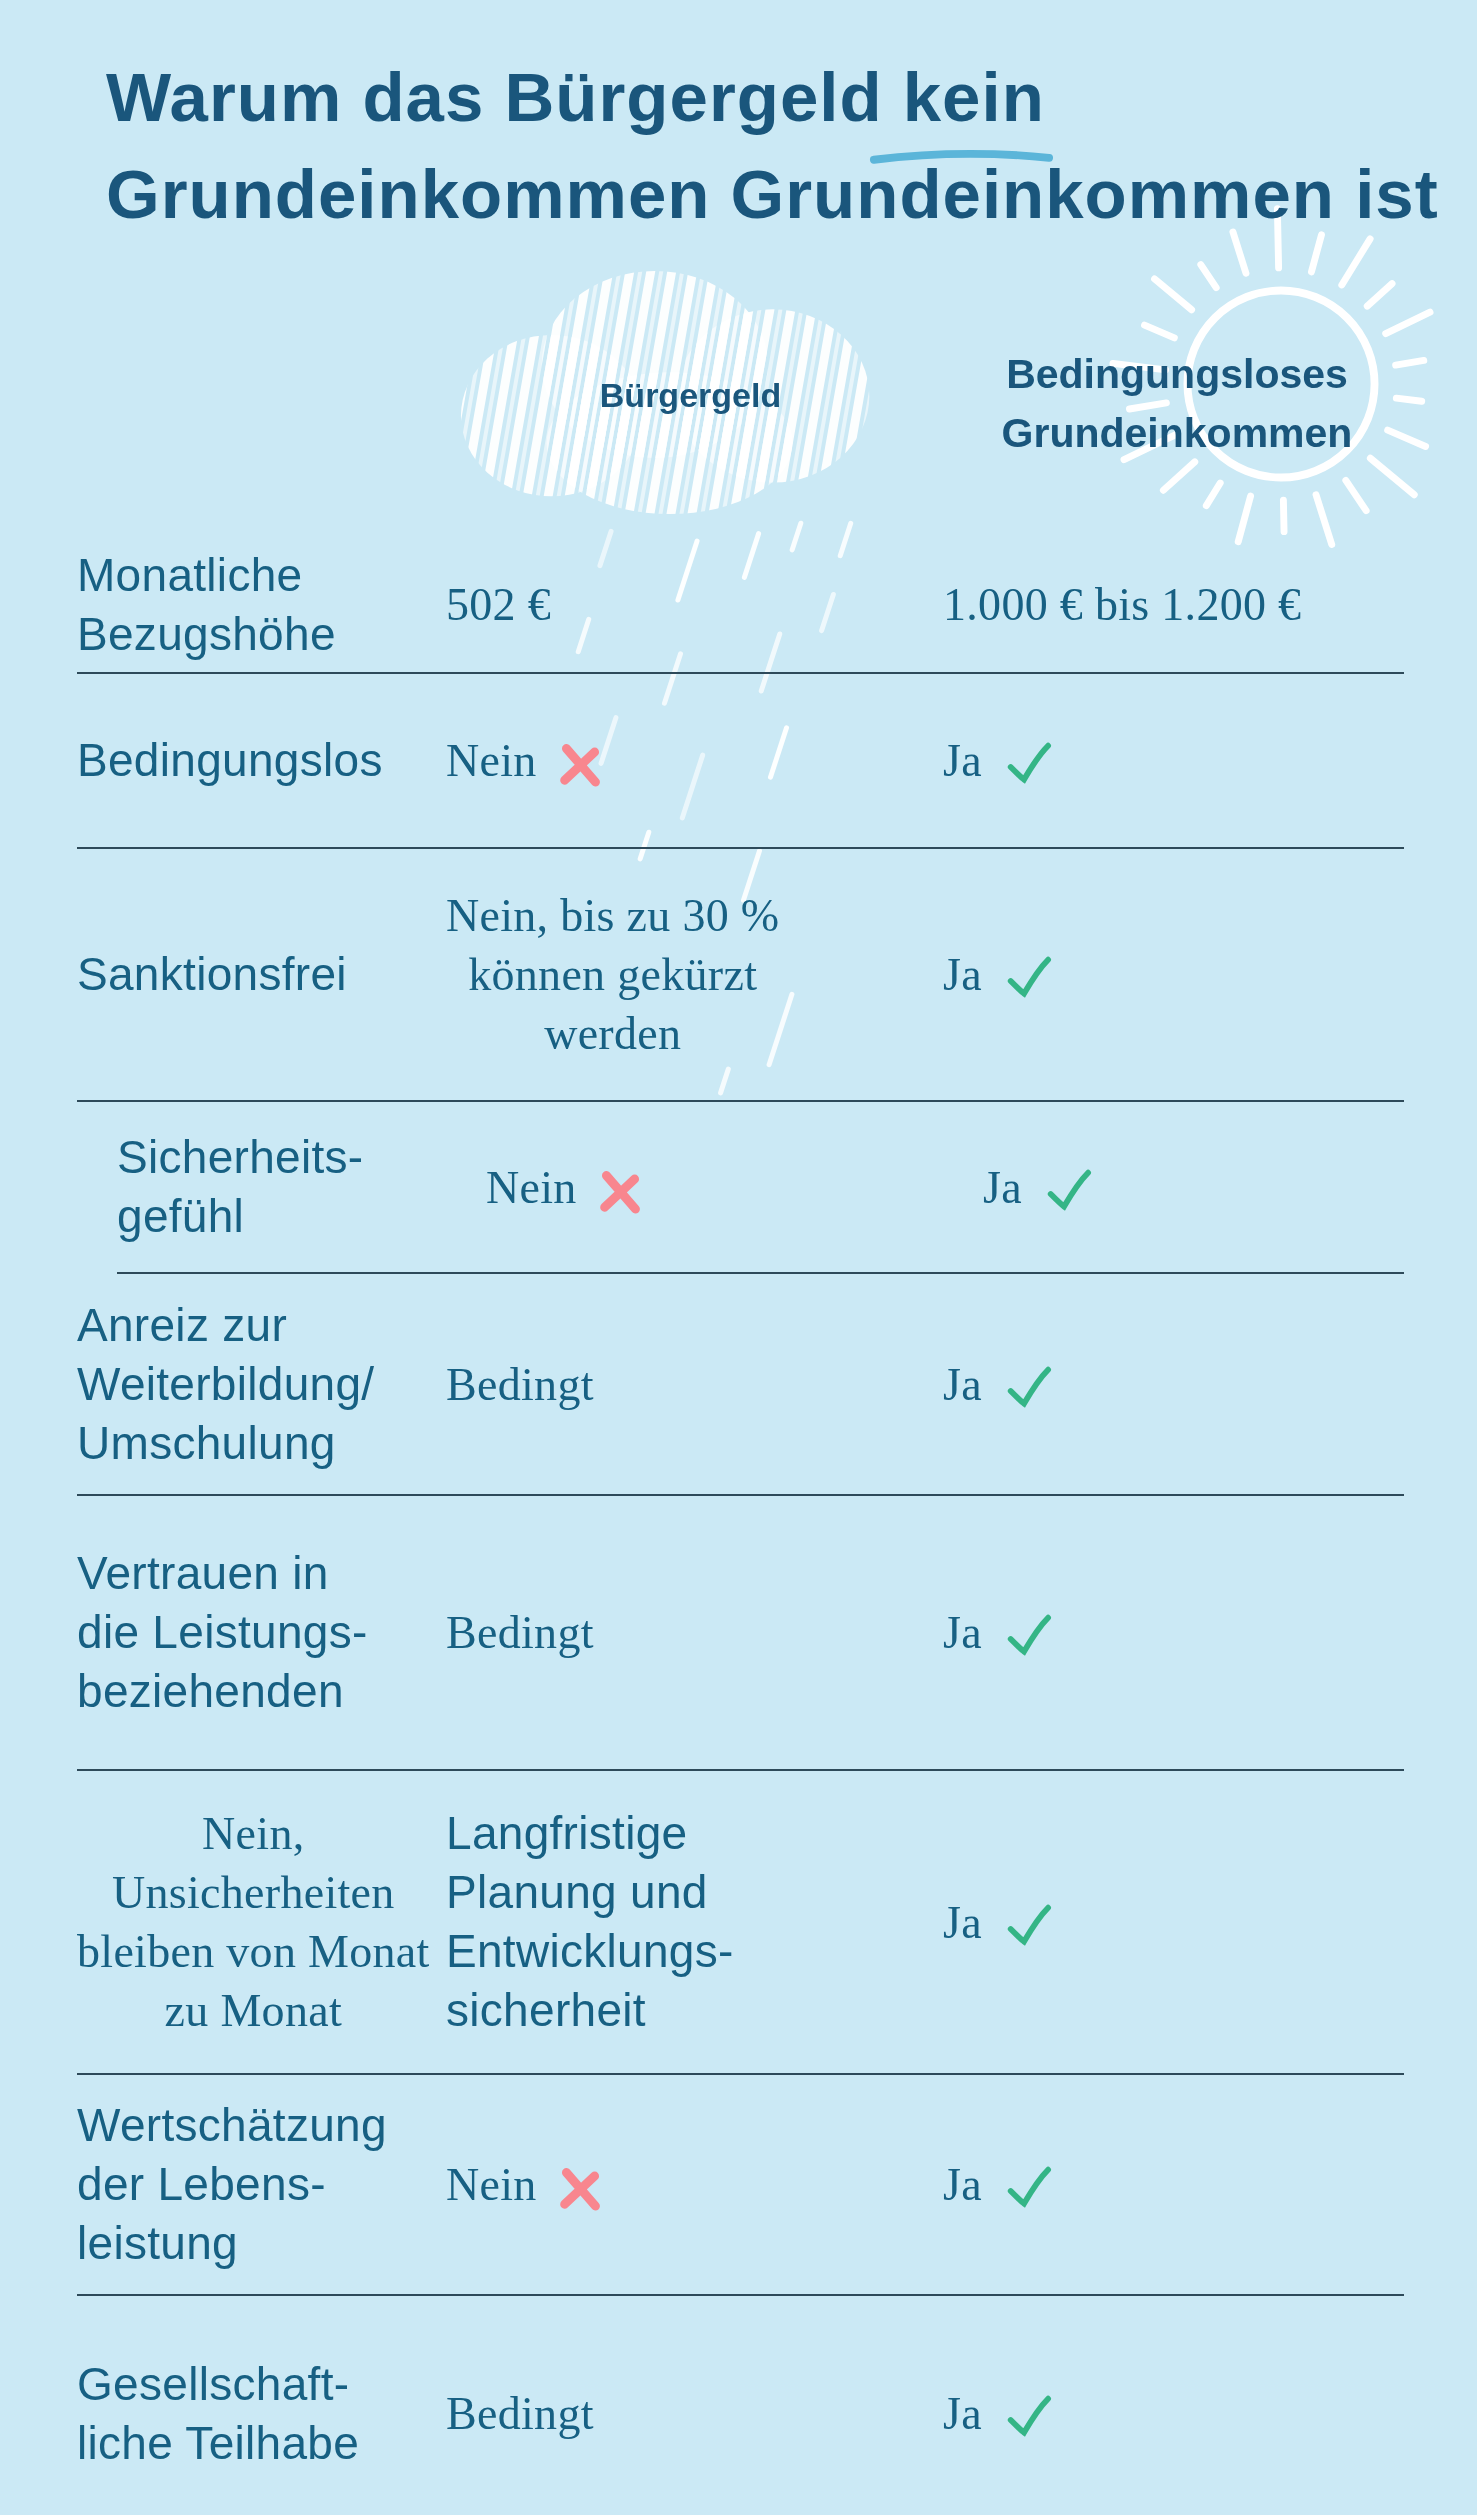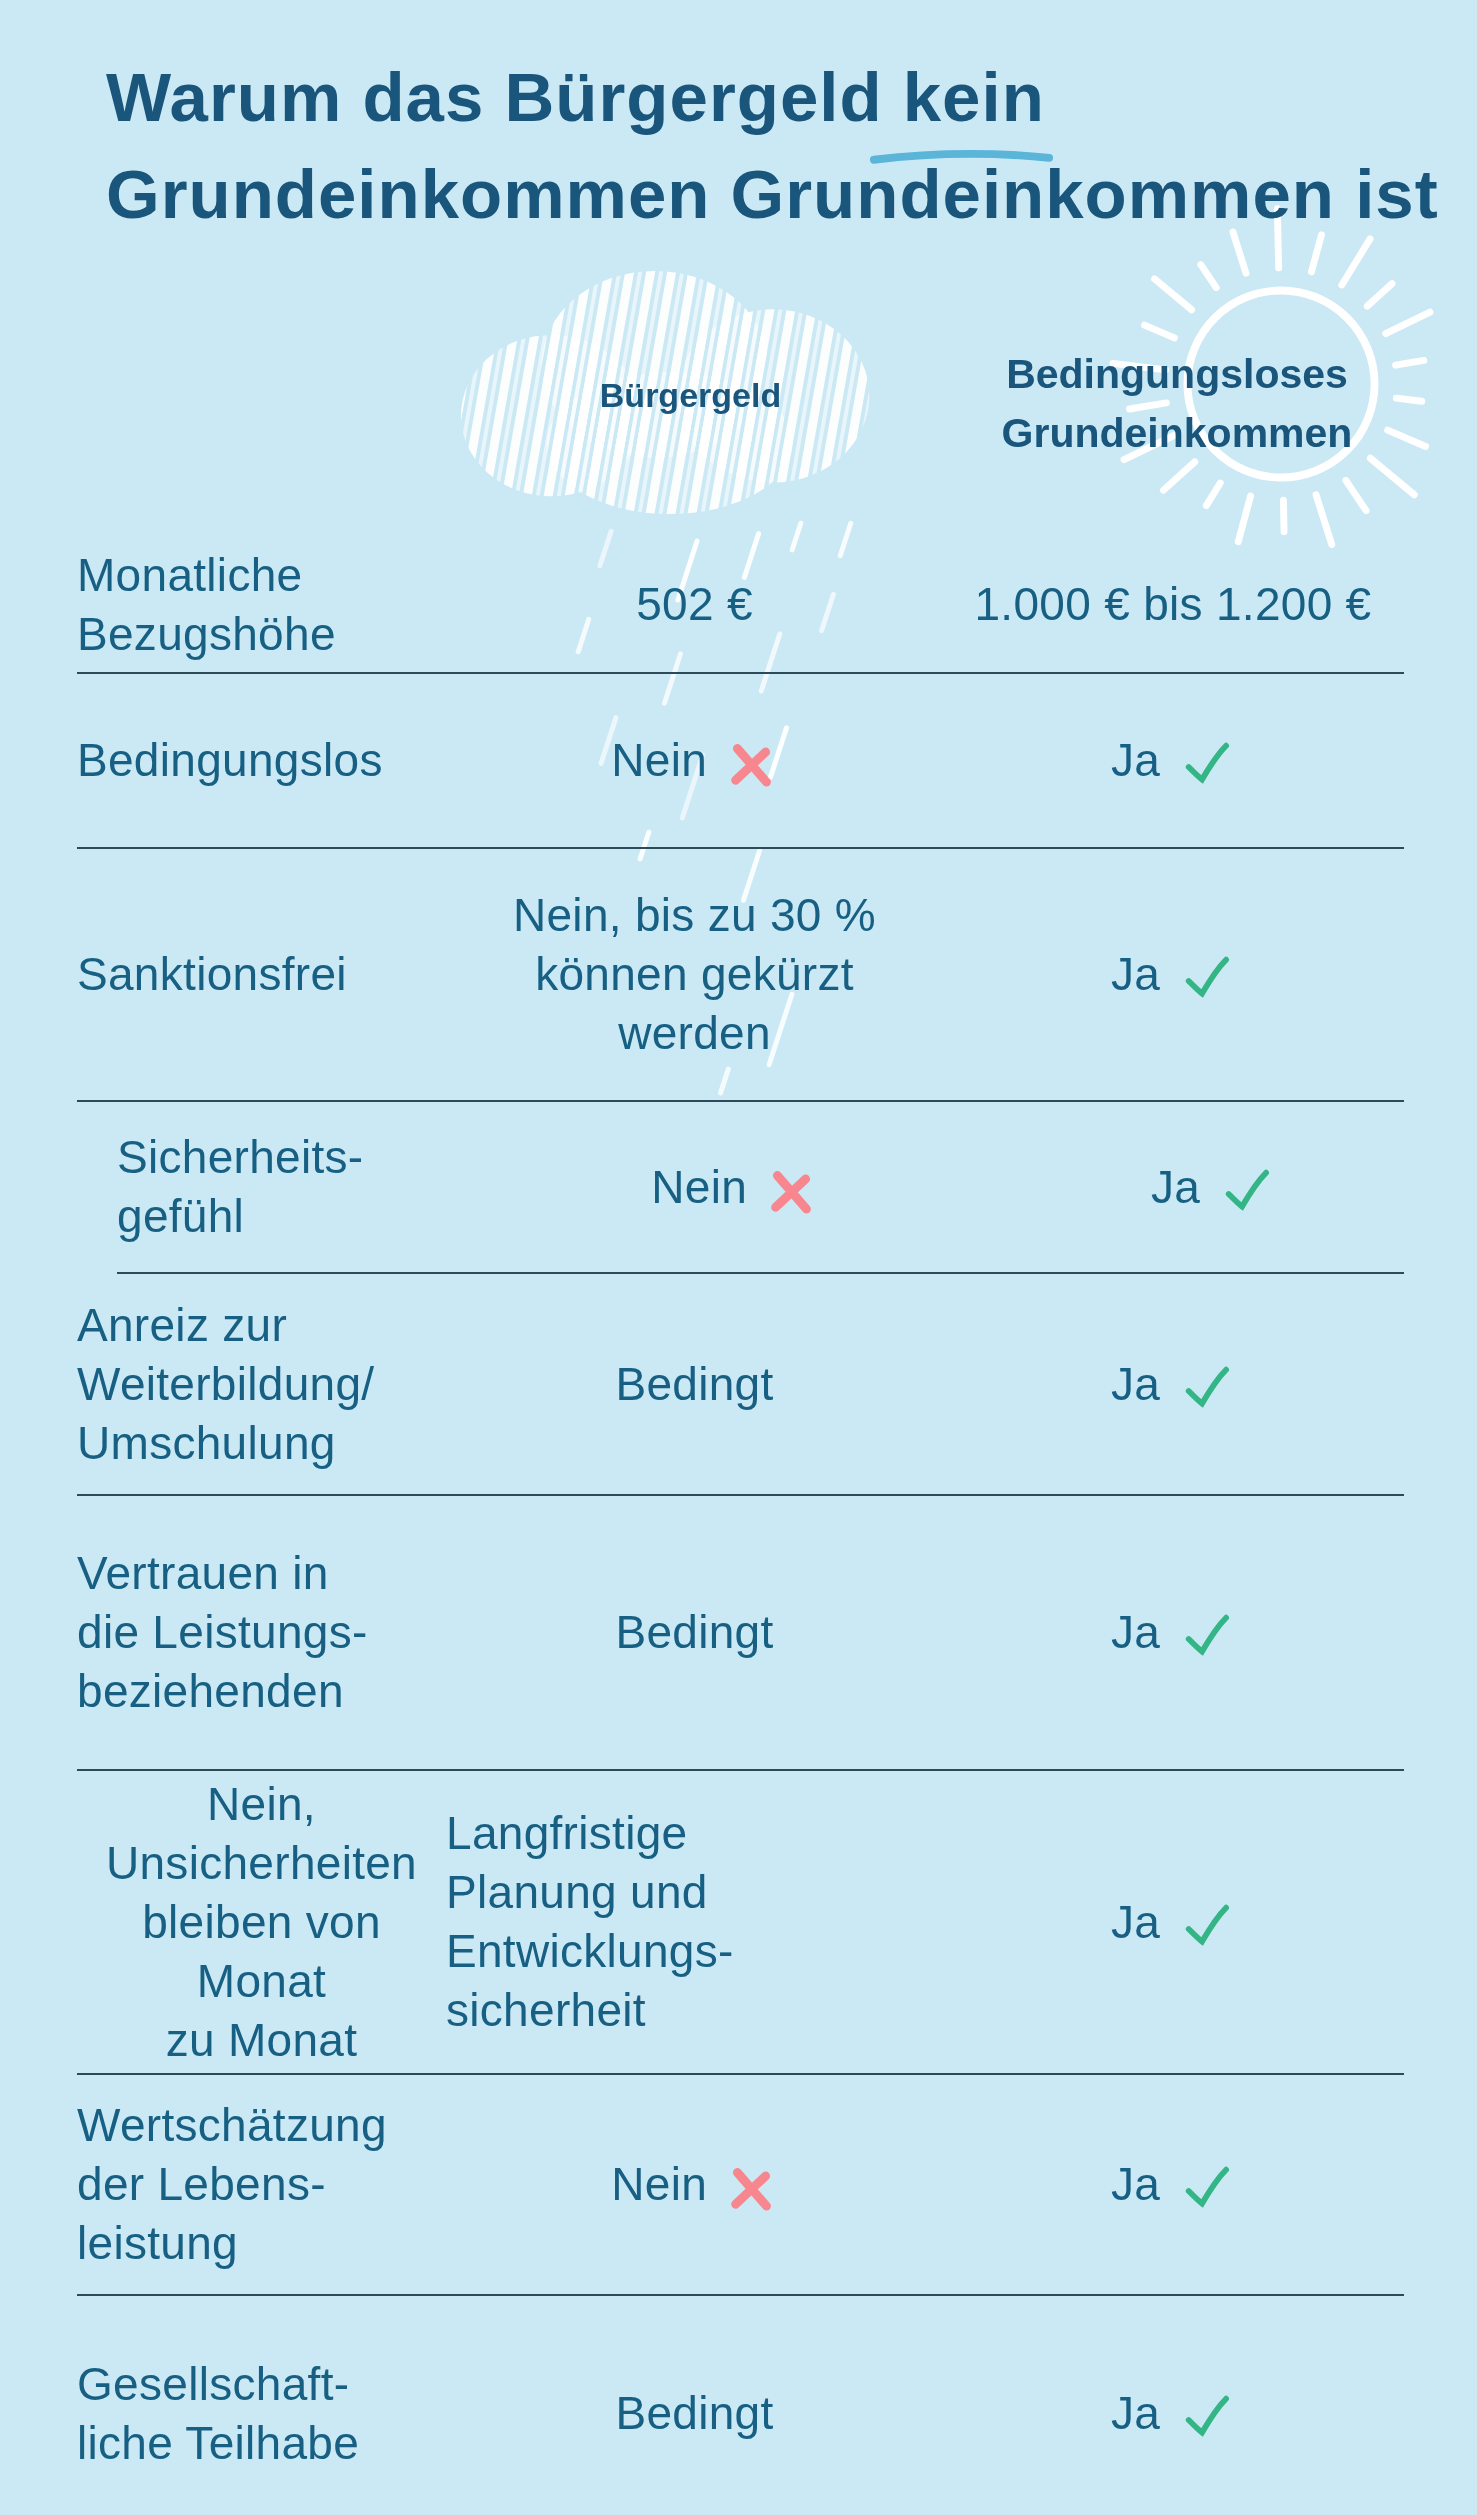--- a/index.html
+++ b/index.html
@@ -53,22 +53,22 @@
   .row:nth-child(3){height:251px;}
   .row:nth-child(4){height:170px;margin-left:40px;}
   .row:nth-child(5){height:220px;}
   .row:nth-child(6){height:273px;}
   .row:nth-child(7){height:302px;}
   .row:nth-child(8){height:219px;}
   .row:nth-child(9){height:235px;}
   .cell{font-size:46px;line-height:59px;letter-spacing:0.3px;}
   .cell.label{text-align:left;white-space:pre-line;}
   .cell.val{
-    display:flex;justify-content:center;align-items:center;
-    text-align:center;white-space:pre-line;gap:17.7px;
+    display:flex;align-items:center;
+    text-align:center;white-space:pre-line;gap:17.7px;font-family:Liberation Serif, serif;
   }
   .icon{flex:0 0 auto;transform:translateY(3px);}
 </style>
 </head>
 <body>
 
 <div class="poster">
 
   <svg class="cloud" width="433" height="251" viewBox="0 0 440 255">
     <defs>

